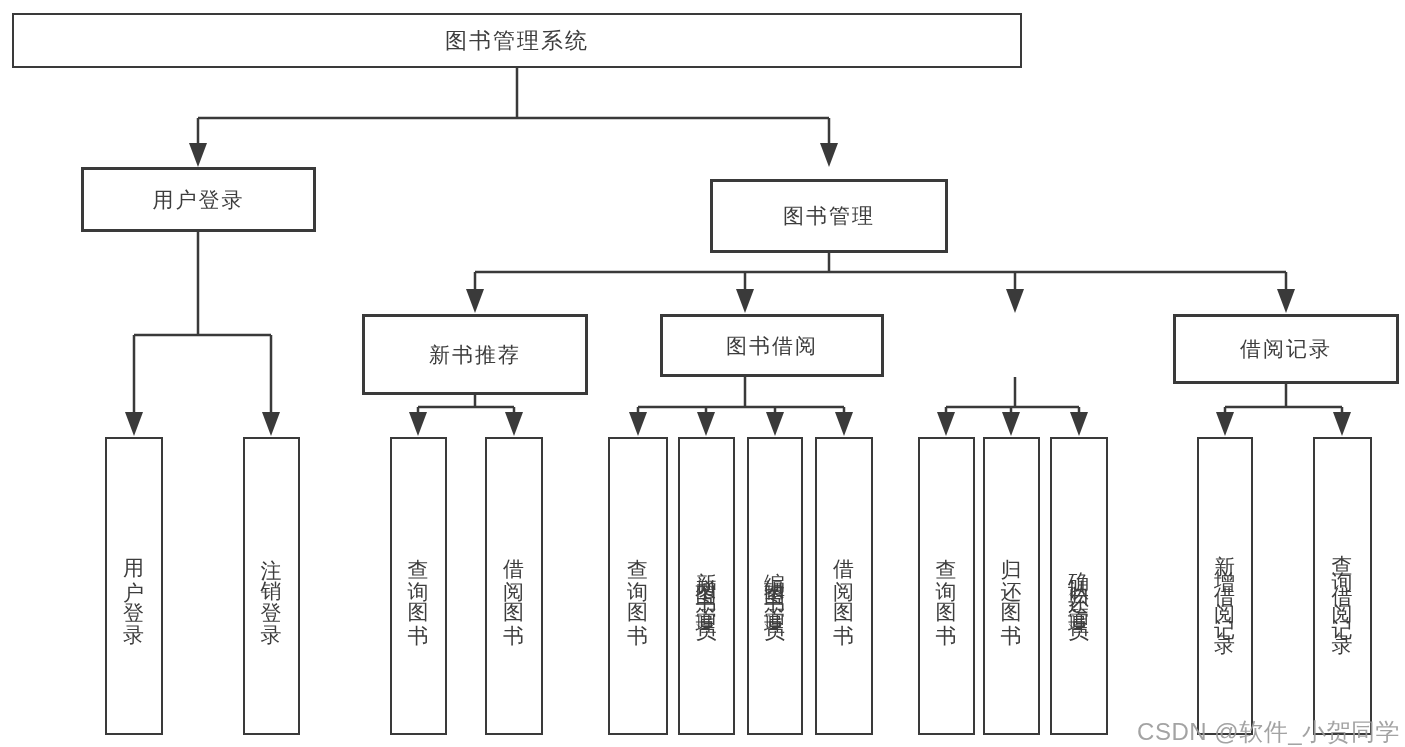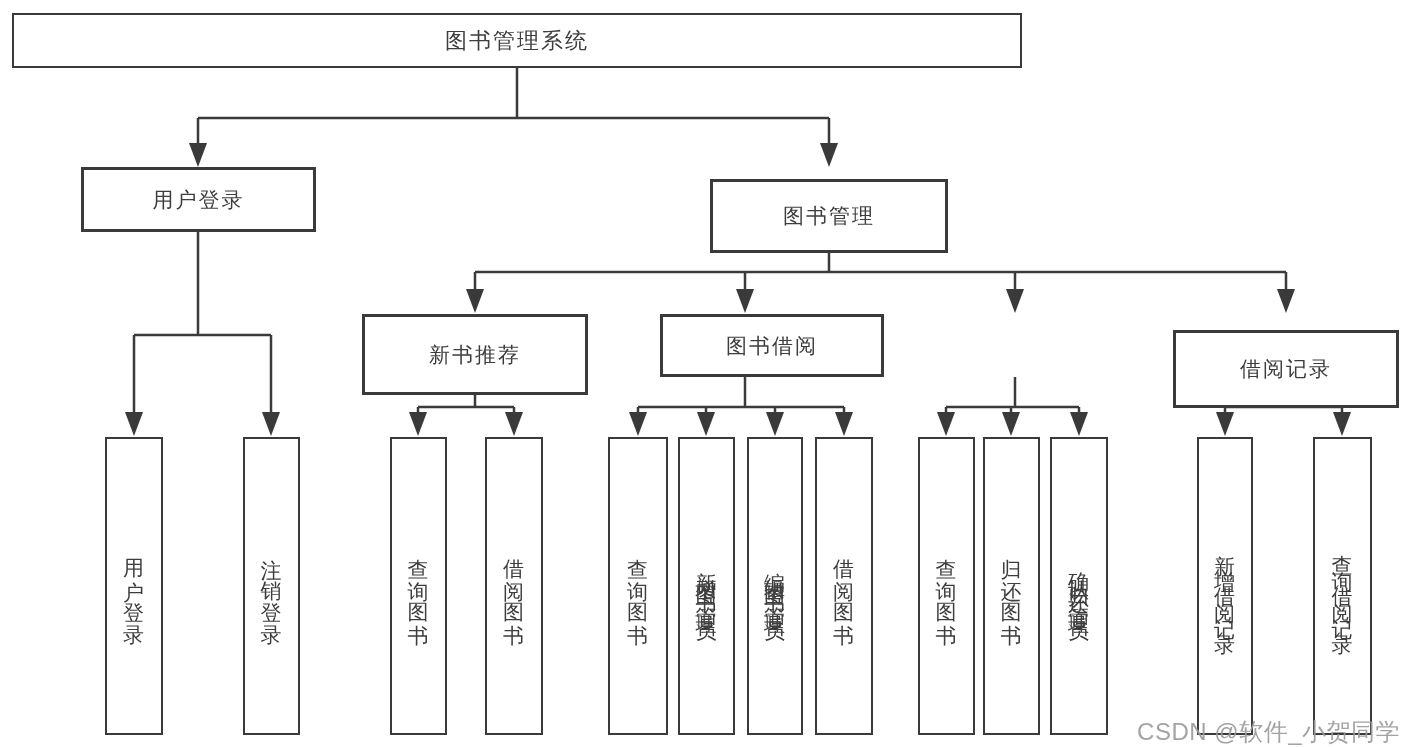--- a/index.html
+++ b/index.html
@@ -96,21 +96,21 @@
     </g>
   </svg>
 
   <div class="node hbox rootbox" style="left:12px; top:13px; width:1010px; height:55px;">图书管理系统</div>
 
   <div class="node hbox" style="left:81px; top:167px; width:235px; height:65px;">用户登录</div>
   <div class="node hbox" style="left:710px; top:179px; width:238px; height:74px;">图书管理</div>
 
   <div class="node hbox" style="left:362px; top:314px; width:226px; height:81px;">新书推荐</div>
   <div class="node hbox" style="left:660px; top:314px; width:224px; height:63px;">图书借阅</div>
-  <div class="node hbox" style="left:1173px; top:314px; width:226px; height:78px;margin-top:16px;">借阅记录</div>
+  <div class="node hbox" style="left:1173px; top:314px; width:226px; height:70px;">借阅记录</div>
 
   <div class="node vbox" style="left:105px; top:437px; width:58px; height:298px;">
     <span class="vtext sp-lg">用户登录</span>
   </div>
   <div class="node vbox" style="left:243px; top:437px; width:57px; height:298px;">
     <span class="vtext sp-lg">注销登录</span>
   </div>
 
   <div class="node vbox" style="left:390px; top:437px; width:57px; height:298px;">
     <span class="vtext sp-lg">查询图书</span>

